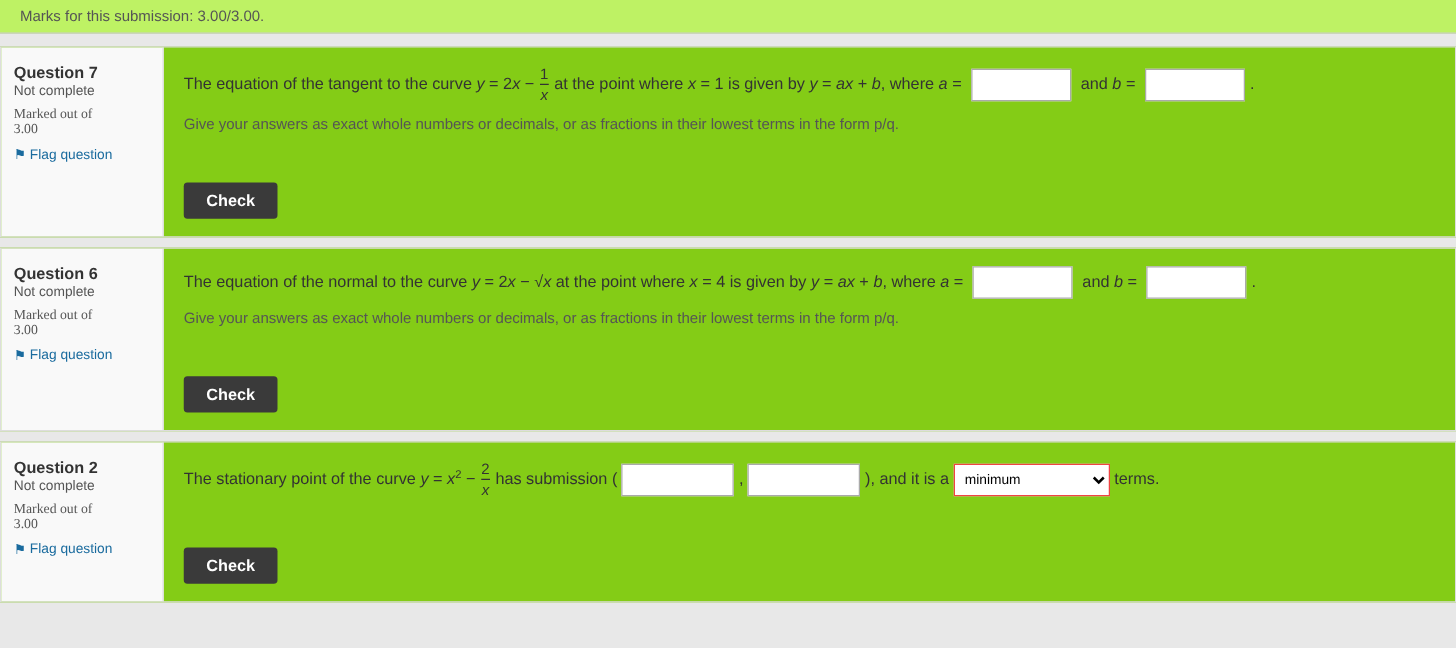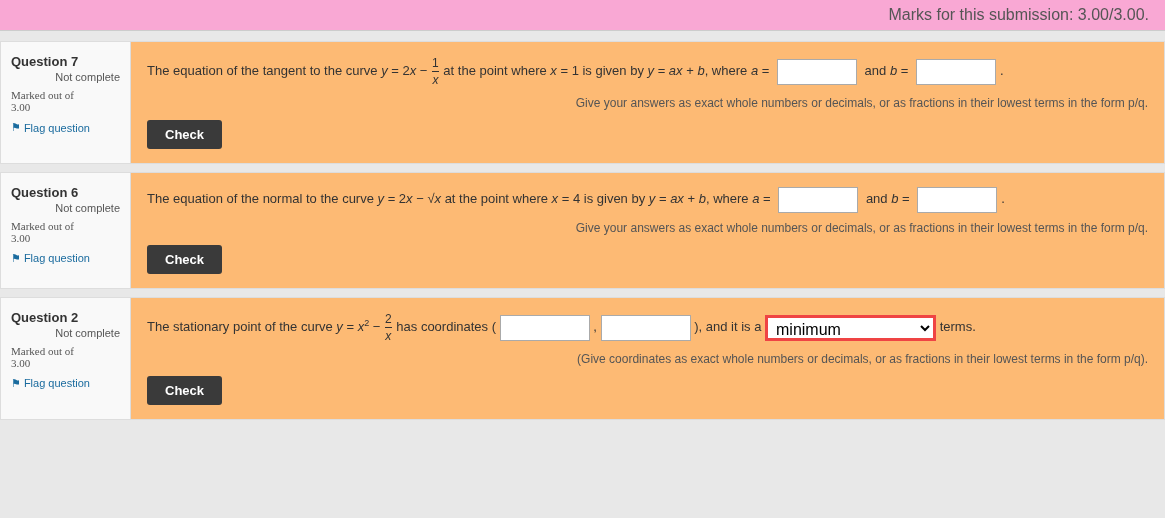--- a/index.html
+++ b/index.html
@@ -3,53 +3,51 @@
   <meta charset="utf-8">
   <style>
     * { box-sizing: border-box; margin: 0; padding: 0; }
     body {
       font-family: Arial, sans-serif;
       background: #e8e8e8;
       font-size: 13px;
       color: #333;
     }
     .top-bar {
-      background: #f9a8d4;
+      background: #bef264;
       border-bottom: 1px solid #ccc;
       padding: 6px 16px;
-      font-size: 16px;
-      color: #555;
-      text-align: right;
+      font-size: 12px;
+      color: #555;
     }
     .content {
       padding: 10px 0;
     }
     .question-block {
       display: flex;
-      background: #fdba74;
+      background: #84cc16;
       border: 1px solid #ddd;
       margin-bottom: 8px;
     }
     .question-sidebar {
       width: 130px;
       min-width: 130px;
       background: #f9f9f9;
       border-right: 1px solid #ddd;
       padding: 12px 10px;
     }
     .question-title {
       font-weight: bold;
       font-size: 13px;
       color: #333;
     }
     .question-status {
       font-size: 11px;
       color: #555;
       margin-top: 2px;
-      text-align: right;
     }
     .question-marked {
       font-size: 11px;
       color: #555;
       margin-top: 6px;
       font-family: Liberation Serif, serif;
     }
     .flag-link {
       display: flex;
       align-items: center;
@@ -78,31 +76,31 @@
       background: #fff;
       margin: 0 4px;
       vertical-align: middle;
       padding: 2px 4px;
       font-size: 12px;
     }
     .hint-text {
       font-size: 12px;
       color: #555;
       margin-bottom: 10px;
-      text-align: right;
     }
     .check-btn {
       background: #3a3a3a;
       color: #fff;
       border: none;
       padding: 7px 18px;
       font-size: 13px;
       font-weight: bold;
       cursor: pointer;
       border-radius: 3px;
+      margin-top: 30px;
     }
     sup { font-size: 9px; vertical-align: super; }
     .math { font-style: italic; }
     .fraction {
       display: inline-flex;
       flex-direction: column;
       align-items: center;
       vertical-align: middle;
       font-size: 12px;
       line-height: 1;
@@ -123,25 +121,25 @@
       height: 26px;
       border: 1px solid #aaa;
       background: #fff;
       vertical-align: middle;
       padding: 2px 4px;
       font-size: 12px;
     }
     .point-select {
       display: inline-block;
       height: 26px;
-      border: 3px solid #ef4444;
+      border: 1px solid #ef4444;
       background: #fff;
       vertical-align: middle;
       padding: 2px 4px;
-      font-size: 16px;
+      font-size: 11px;
       min-width: 100px;
     }
   </style>
 </head>
 <body>
 
 <div class="top-bar">
   <span>Marks for this submission: 3.00/3.00.</span>
 </div>
 
@@ -216,31 +214,30 @@
         <span>Flag question</span>
       </a>
     </div>
     <div class="question-main">
       <div class="question-text">
         The stationary point of the curve <span class="math">y</span> = <span class="math">x</span><sup>2</sup> −
         <span class="fraction">
             <span class="numer">2</span>
             <span class="denom"><span class="math">x</span></span>
           </span>
-        <span> has coordinates (</span>
+        <span> has submission (</span>
         <input class="stat-input" type="text" style="">
         <span>,</span>
         <input class="stat-input" type="text" style="">
         <span>),</span>
         <span> and it is a </span>
         <select class="point-select">
           <option value="minimum">minimum</option>
           <option value="maximum">maximum</option>
           <option value="stationary inflection">stationary inflection</option>
         </select>
         <span> terms.</span>
       </div>
-      <div class="hint-text">(Give coordinates as exact whole numbers or decimals, or as fractions in their lowest terms in the form p/q).</div>
       <button class="check-btn">Check</button>
     </div>
   </div>
 
 </div>
 
 </body></html>

